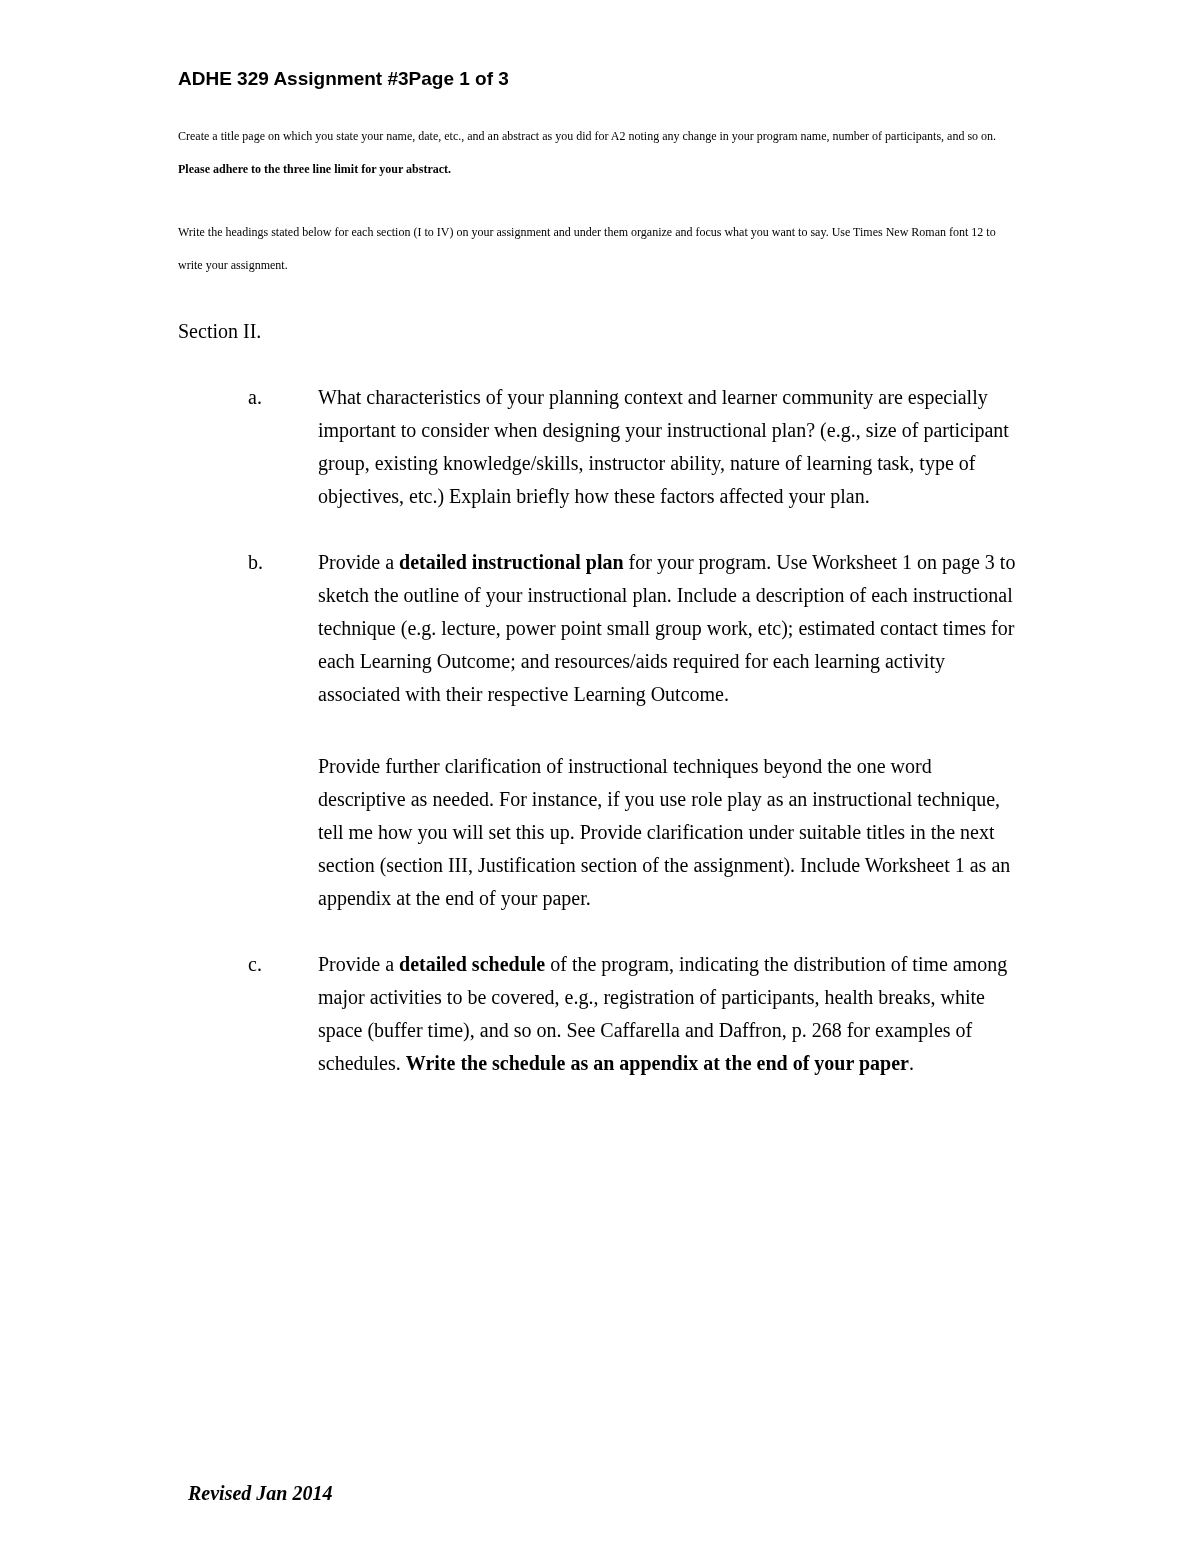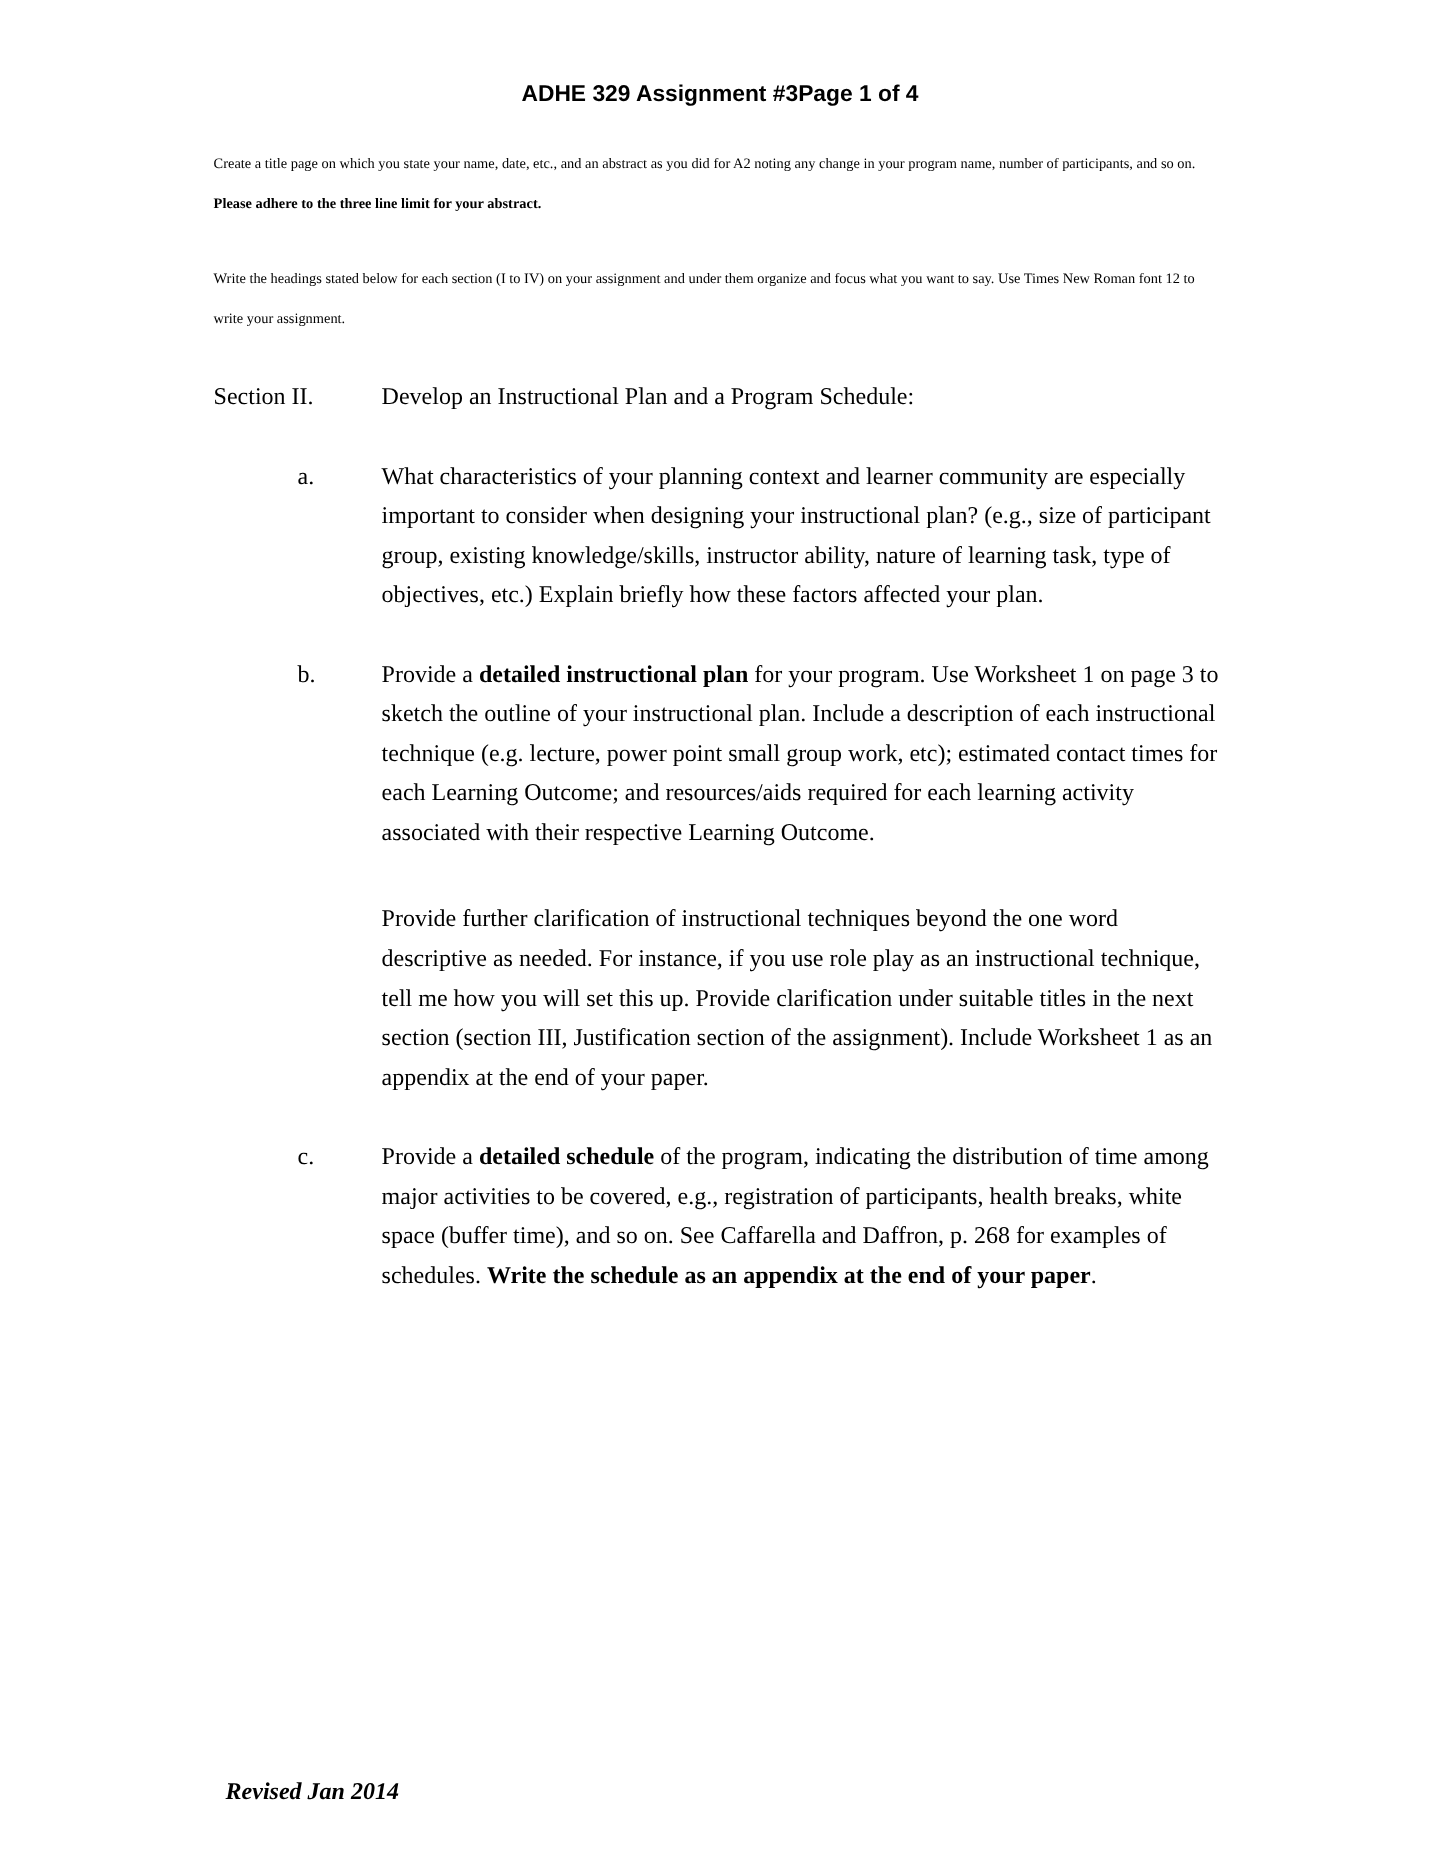--- a/index.html
+++ b/index.html
@@ -12,21 +12,21 @@
     width: 1200px;
     height: 1553px;
     background: #ffffff;
     box-sizing: border-box;
     padding: 68px 178px 0 178px;
     color: #000000;
     font-family: "Liberation Serif", serif;
   }
   .header {
     display: flex;
-    justify-content: center;
+    justify-content: flex-start;
     font-family: "Liberation Sans", sans-serif;
     font-weight: bold;
     font-size: 19px;
     line-height: 22px;
   }
   .title {
     margin: 44px 0 0 0;
     font-size: 28px;
     font-weight: bold;
     line-height: 38px;
@@ -85,33 +85,32 @@
   }
   .b { font-weight: bold; }
 </style>
 </head>
 <body>
 
 <div class="page">
 
   <div class="header">
     <span>ADHE 329 Assignment #3</span>
-    <span>Page 1 of 4</span>
+    <span>Page 1 of 3</span>
   </div>
 
 
   <p class="body-para"><span> Create a title page on which you state your name, date, etc., and an abstract as you did for A2 noting any change in your program name, number of participants, and so on. </span><span class="b">Please adhere to the three line limit for your abstract.</span></p>
 
   <p class="body-para"><span>Write the headings stated below for each section (I to IV) on your assignment and under them organize and focus what you want to say. Use Times New Roman font 12 to write your assignment.</span></p>
 
 
 
   <div class="section-row">
     <div class="section-label">Section II.</div>
-    <div class="section-heading">Develop an Instructional Plan and a Program Schedule:</div>
   </div>
 
   <div class="list-item">
     <div class="item-marker">a.</div>
     <div class="item-body">
       <p><span>What characteristics of your planning context and learner community are especially important to consider when designing your instructional plan? (e.g., size of participant group, existing knowledge/skills, instructor ability, nature of learning task, type of objectives, etc.)  Explain briefly how these factors affected your plan.</span></p>
     </div>
   </div>
 
   <div class="list-item">

